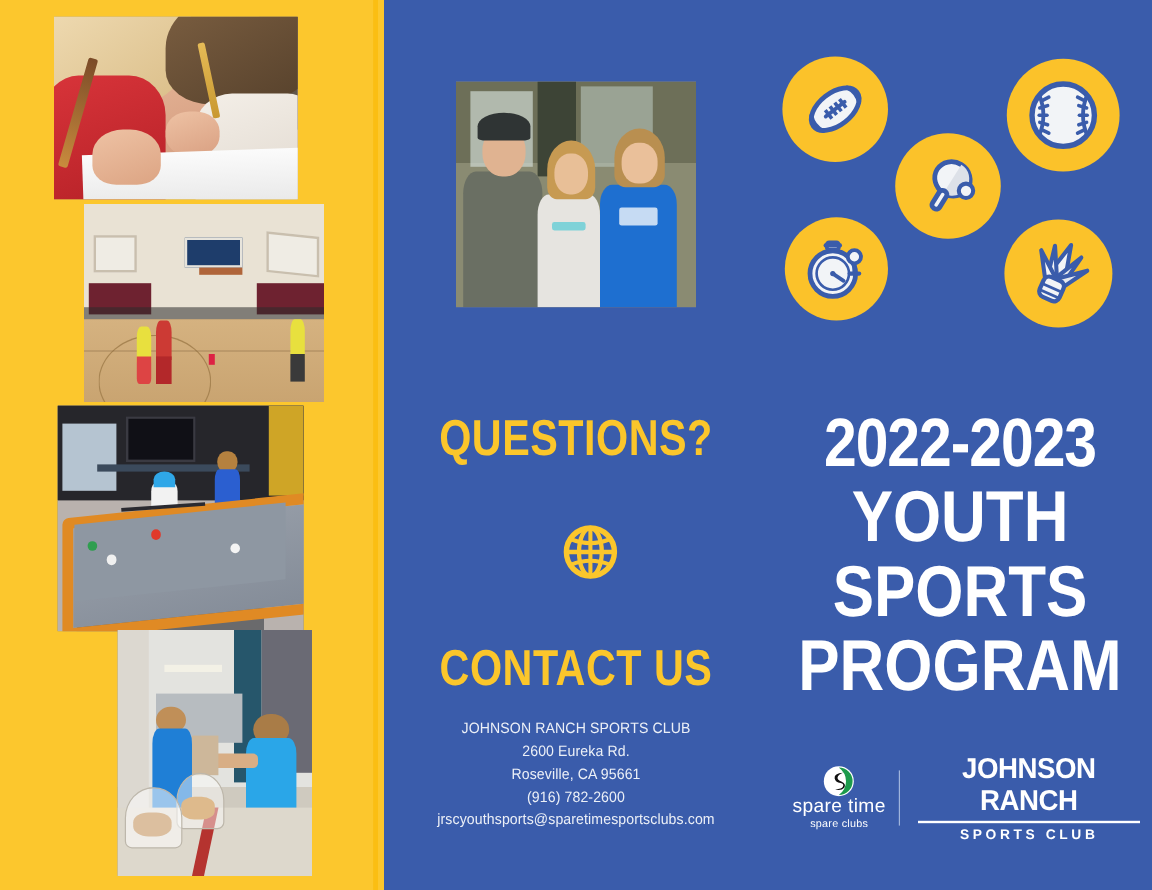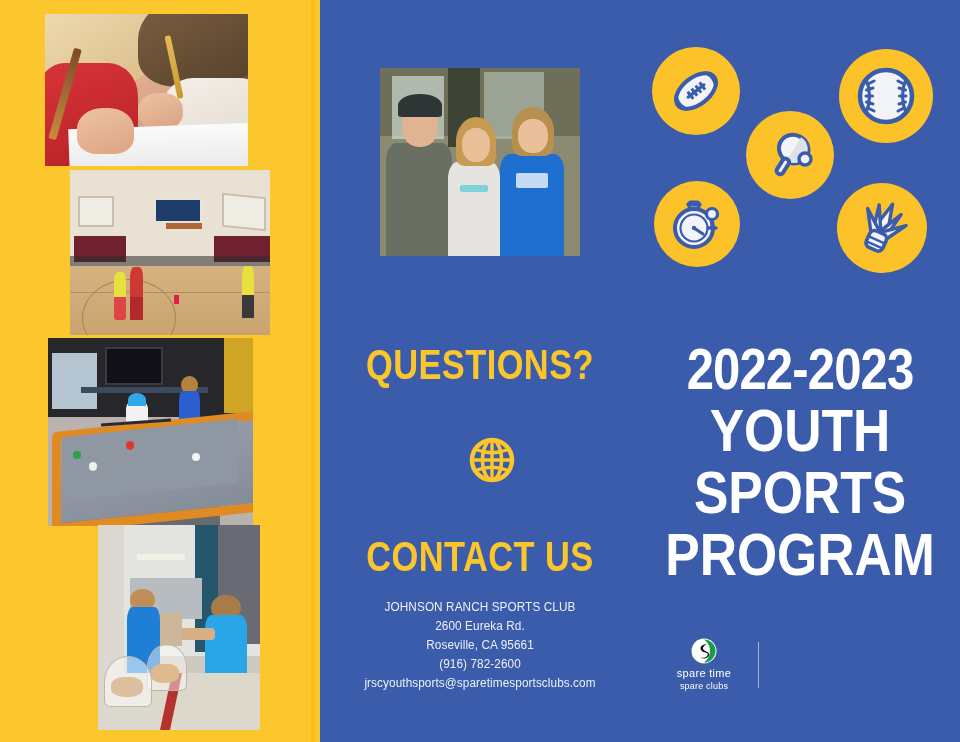--- a/index.html
+++ b/index.html
@@ -200,21 +200,21 @@
 
   
   #logo-lockup{
     position:absolute; left:660px; top:636px; width:290px; height:58px;
     display:flex; align-items:center;
   }
   #sparetime-logo{
     width:88px; display:flex; flex-direction:column; align-items:center; color:#fff;
   }
   #sparetime-mark{ width:26px; height:26px; margin-bottom:2px; }
-  #sparetime-name{ font-size:11px; letter-spacing:.3px; line-height:14px; }
+  #sparetime-name{ font-size:16px; letter-spacing:.3px; line-height:14px; }
   #sparetime-sub{ font-size:9px; letter-spacing:.2px; line-height:12px; }
   #logo-divider{ width:1px; height:46px; background:#9FB4DC; margin:0 16px 0 10px; }
   #johnson-logo{ color:#fff; text-align:center; }
   #johnson-name{ font-size:24px; font-weight:700; letter-spacing:-0.4px; line-height:27px;
      transform:scaleX(.96); }
   #johnson-rule{ height:2px; background:#fff; margin:3px 0 3px; }
   #johnson-sub{ font-size:11.5px; font-weight:700; letter-spacing:3px; line-height:14px; }
 </style>
 </head>
 <body>
@@ -448,15 +448,20 @@
           <path d="M16.5 6 Q9 6.5 9.5 10.5 Q10 14 14.5 14.5 Q17.5 15 16.5 17.5 Q15.5 20 9 19.8
                    Q15 21.5 17.5 18.5 Q19.5 15.5 15.5 13.5 Q11.5 12 12 9.8 Q12.5 7.5 16.5 6 Z" fill="#111111"></path>
         </svg>
       </span>
       <span id="sparetime-name">spare time</span>
       <span id="sparetime-sub">spare clubs</span>
     </div>
 
     <div id="logo-divider"></div>
 
+    <div id="johnson-logo">
+      <div id="johnson-name">JOHNSON RANCH</div>
+      <div id="johnson-rule"></div>
+      <div id="johnson-sub">SPORTS CLUB</div>
+    </div>
   </div>
 
 </div>
 
 </body></html>

